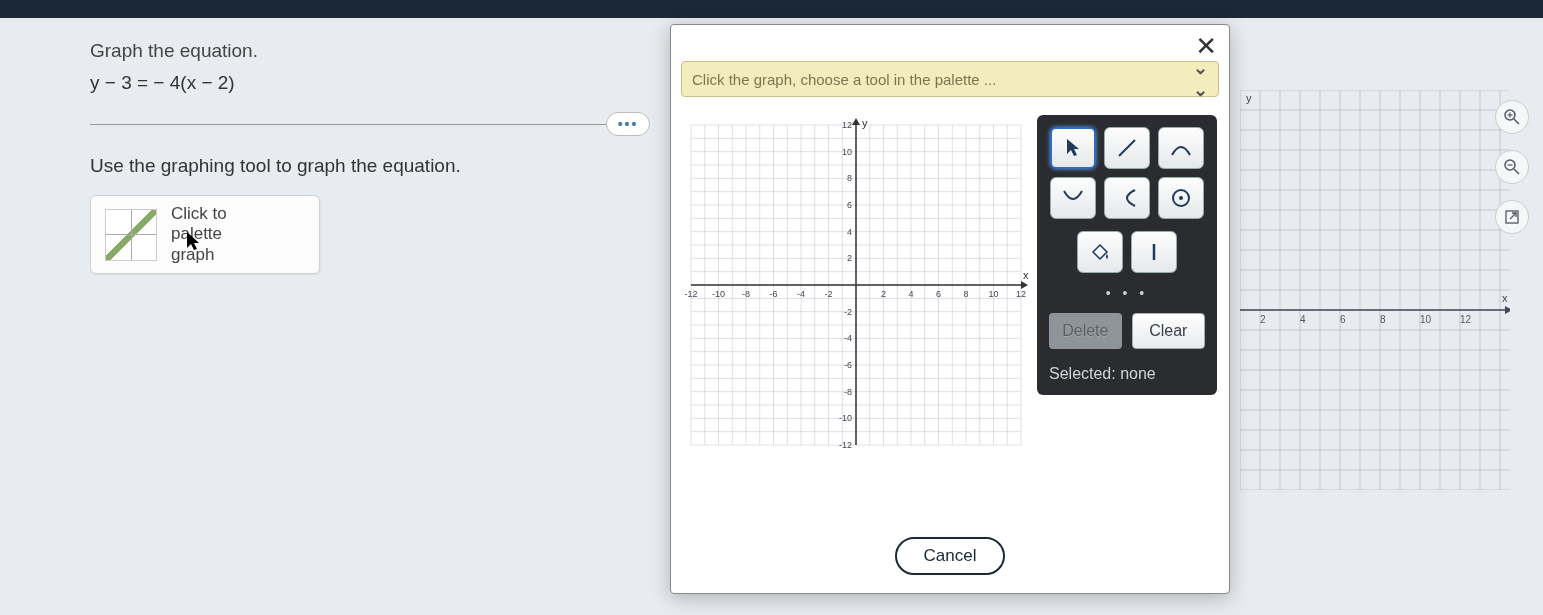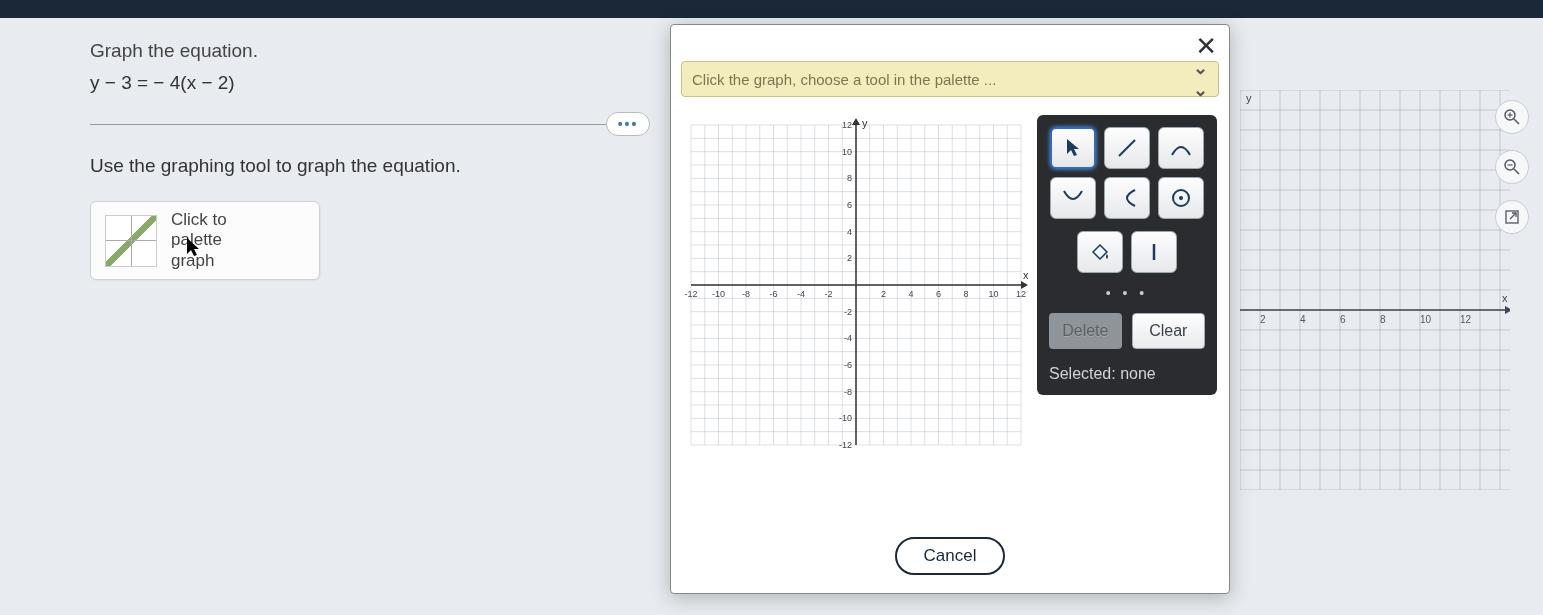--- a/index.html
+++ b/index.html
@@ -42,21 +42,21 @@
     border: 1px solid #bbb;
     border-radius: 12px;
     display: flex;
     align-items: center;
     justify-content: center;
     color: #4a7aa8;
     font-weight: bold;
     font-size: 14px;
     letter-spacing: 2px;
   }
-  .instruction { font-size: 19px; color: #333; margin-bottom: 24px; }
+  .instruction { font-size: 19px; color: #333; margin-bottom: 18px; }
   .graph-widget {
     display: flex;
     align-items: center;
     gap: 14px;
     border: 1px solid #d0d0d0;
     border-radius: 6px;
     padding: 8px 14px;
     width: 230px;
     background: #fcfcfc;
     box-shadow: 1px 1px 2px rgba(0,0,0,0.05);

